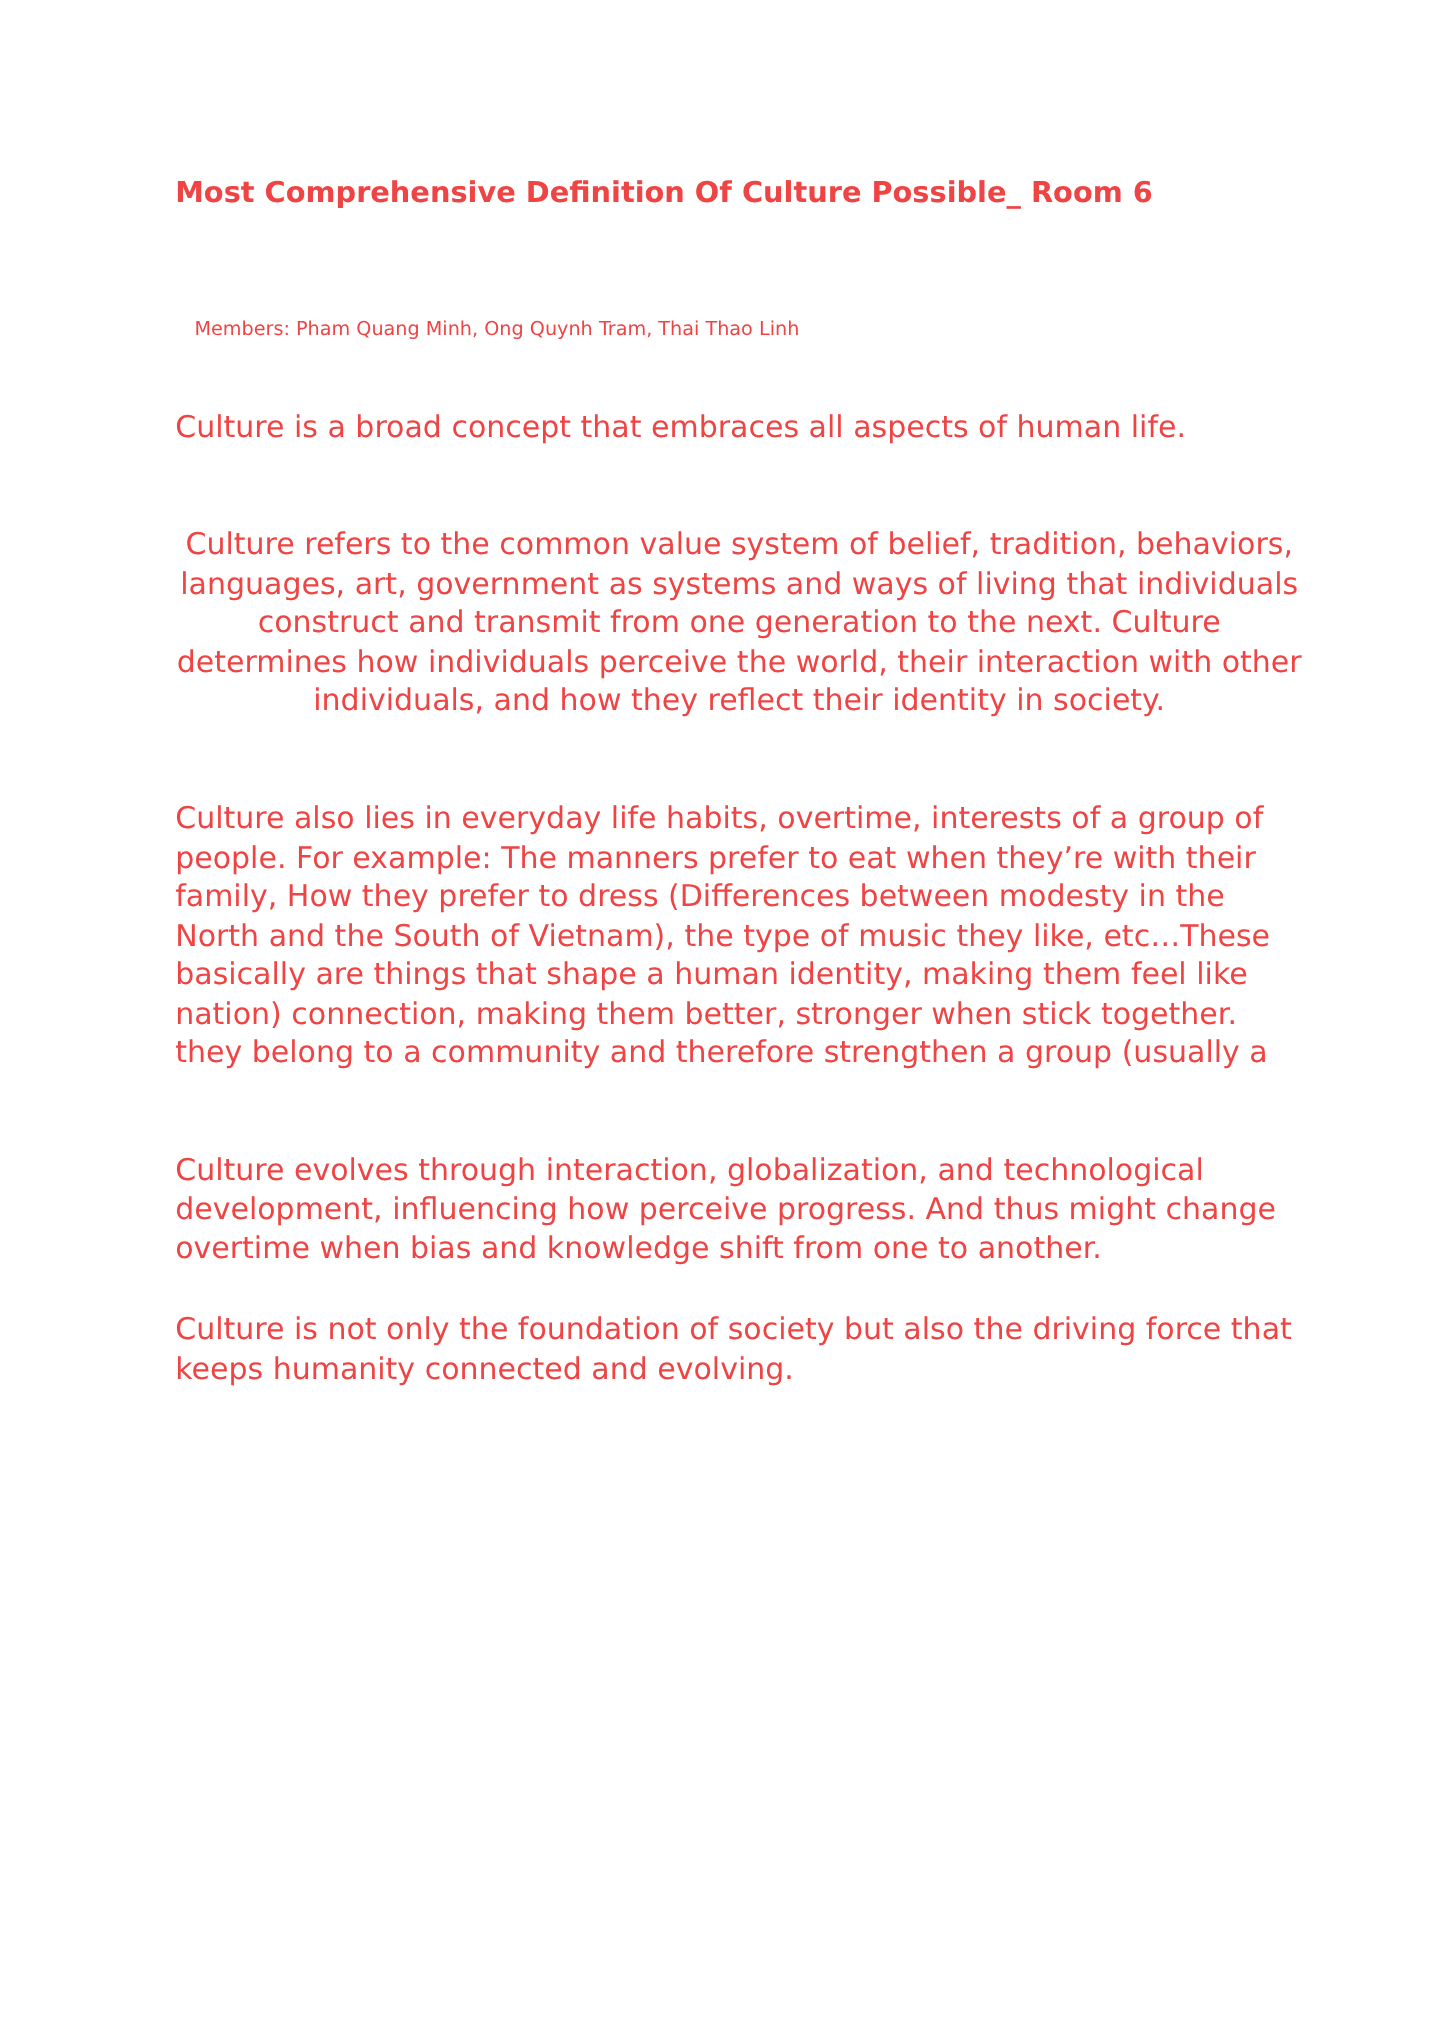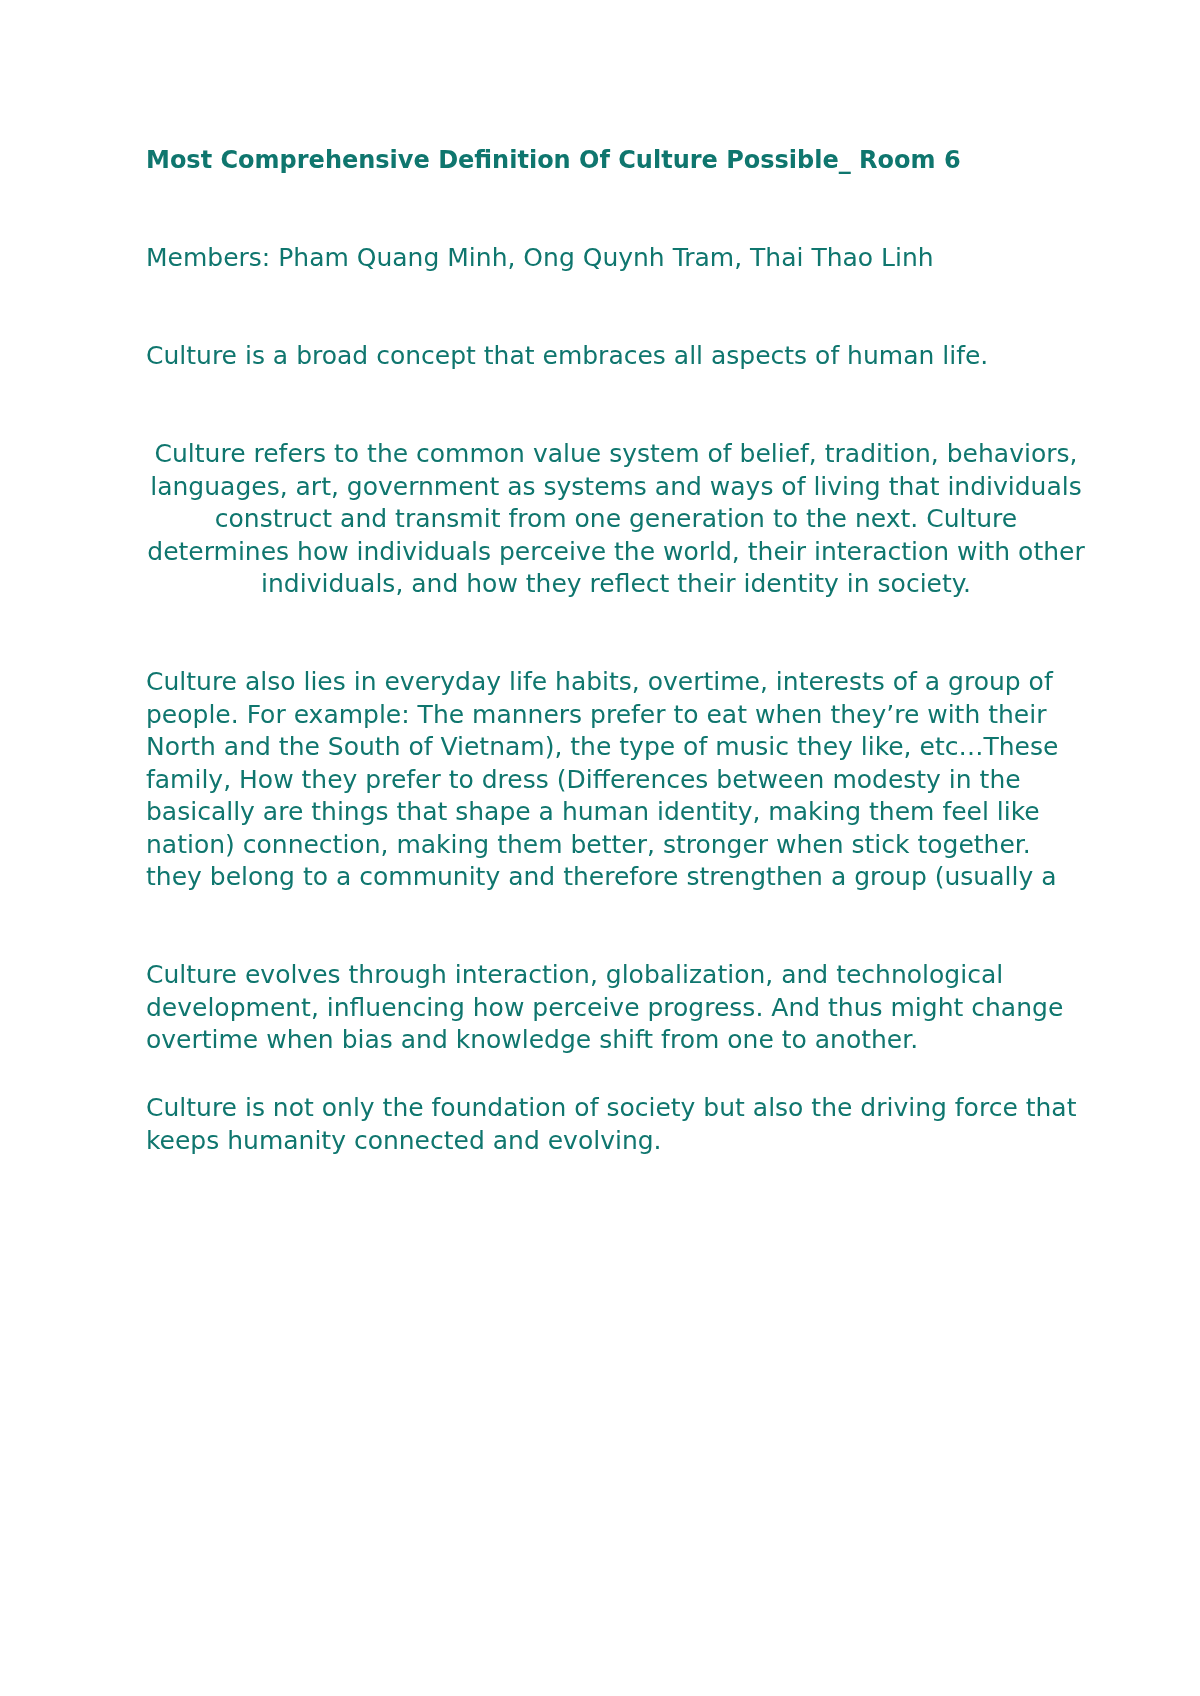--- a/index.html
+++ b/index.html
@@ -1,29 +1,29 @@
 <!DOCTYPE html>
 <html><head>
   <meta charset="utf-8">
   <style>
     html, body { margin: 0; padding: 0; background: #ffffff; }
     body { width: 1200px; height: 1696px; position: relative; overflow: hidden; }
     .page {
       position: absolute; left: 0; top: 0; width: 1069px; height: 1696px;
-      background: #ffffff; color: #0f766e;
+      background: #ffffff; color: #ef4444;
       font-family: "DejaVu Sans", sans-serif;
     }
     .title {
       position: absolute; left: 146px; top: 144px;
       font-size: 24px; font-weight: bold; letter-spacing: 0px; margin: 0;
       white-space: nowrap; line-height: 32px;
     }
     .members {
       position: absolute; left: 146px; top: 242px;
-      font-size: 25px; margin: 0; white-space: nowrap; line-height: 32px;
+      font-size: 16px; margin: 16px; white-space: nowrap; line-height: 32px;
     }
     .para {
       position: absolute; left: 146px; width: 940px;
       font-size: 25px; line-height: 32.5px; margin: 0;
     }
     .para span.line { display: block; white-space: nowrap; }
   </style>
 </head>
 <body>
 
@@ -39,22 +39,22 @@
     <span class="line">Culture refers to the common value system of belief, tradition, behaviors,</span>
     <span class="line">languages, art, government as systems and ways of living that individuals</span>
     <span class="line">construct and transmit from one generation to the next. Culture</span>
     <span class="line">determines how individuals perceive the world, their interaction with other</span>
     <span class="line">individuals, and how they reflect their identity in society.</span>
   </p>
 
   <p class="para" style="top:666px;">
     <span class="line">Culture also lies in everyday life habits, overtime, interests of a group of</span>
     <span class="line">people. For example: The manners prefer to eat when they’re with their</span>
+    <span class="line">family, How they prefer to dress (Differences between modesty in the</span>
     <span class="line">North and the South of Vietnam), the type of music they like, etc…These</span>
-    <span class="line">family, How they prefer to dress (Differences between modesty in the</span>
     <span class="line">basically are things that shape a human identity, making them feel like</span>
     <span class="line">nation) connection, making them better, stronger when stick together.</span>
     <span class="line">they belong to a community and therefore strengthen a group (usually a</span>
   </p>
 
   <p class="para" style="top:959px;">
     <span class="line">Culture evolves through interaction, globalization, and technological</span>
     <span class="line">development, influencing how perceive progress. And thus might change</span>
     <span class="line">overtime when bias and knowledge shift from one to another.</span>
   </p>

